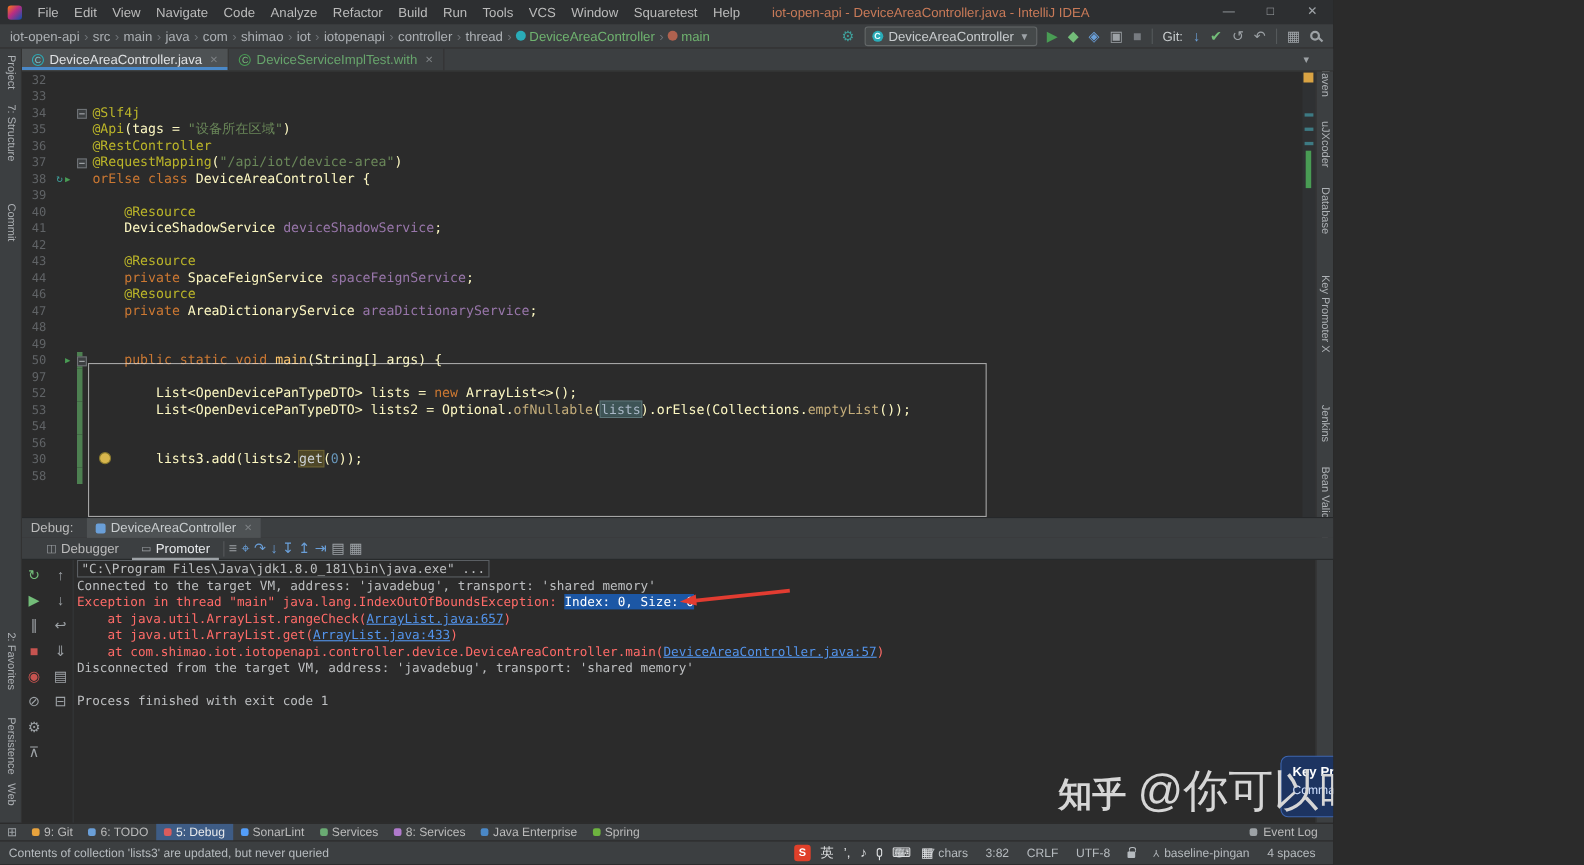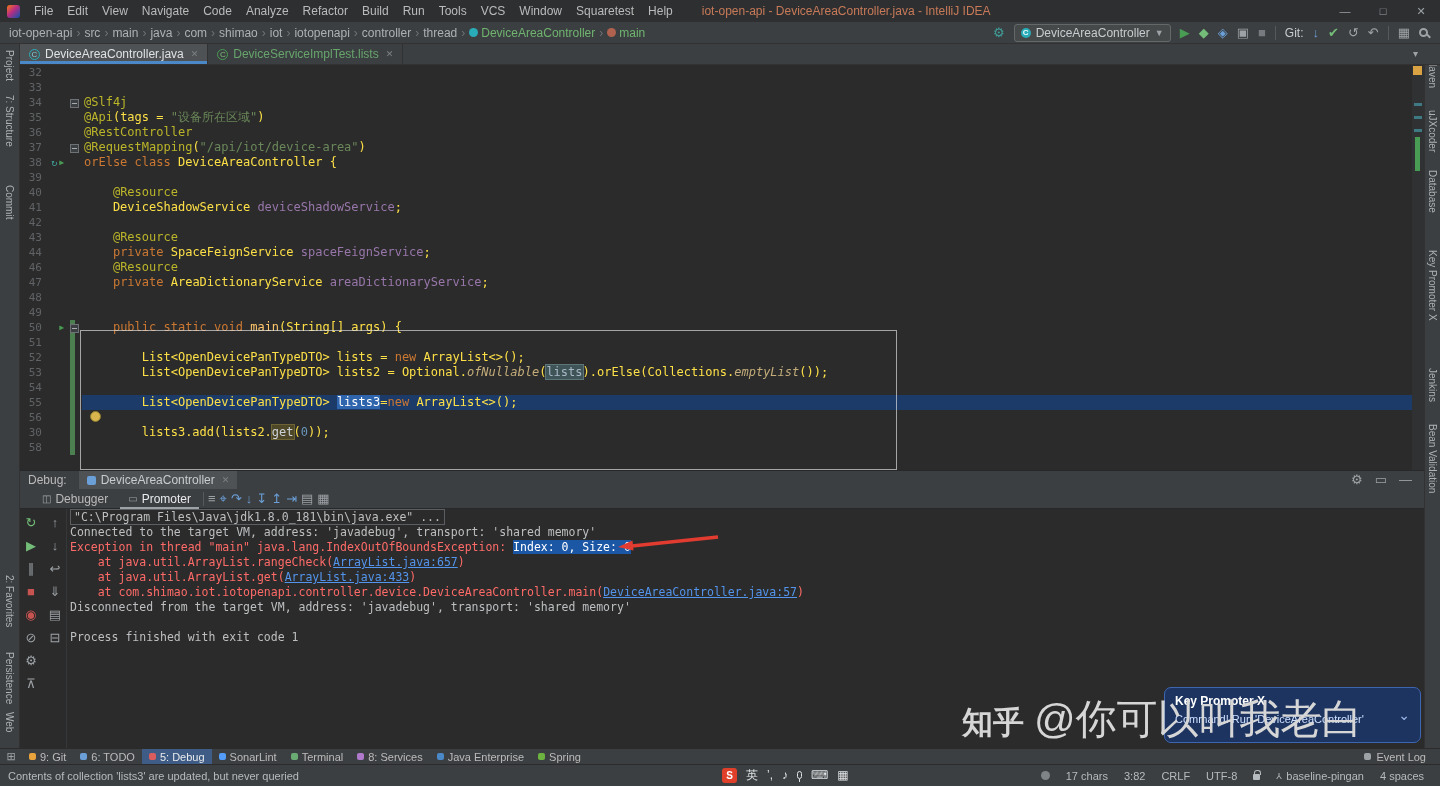--- a/index.html
+++ b/index.html
@@ -1,18 +1,18 @@
 <!DOCTYPE html>
 <html><head>
 <meta charset="utf-8">
 <style>
 *{margin:0;padding:0;box-sizing:border-box}
 html,body{width:1440px;height:786px;overflow:hidden}
 body{background:#2b2b2b;font-family:"Liberation Sans",sans-serif;color:#bbb}
-.window{position:relative;width:1440px;height:786px;background:#2b2b2b;overflow:hidden}
+.window{position:relative;width:1212px;height:786px;background:#2b2b2b;overflow:hidden}
 
 
 .titlebar{position:absolute;left:0;top:0;width:100%;height:22px;background:#2d2f31;display:flex;align-items:center;padding-left:4px;font-size:12px;z-index:10}
 .app-logo{width:13px;height:13px;border-radius:3px;background:linear-gradient(135deg,#f97a12,#b92d82 45%,#0752b0);margin:0 7px 0 3px;flex:none}
 .menu-item{padding:0 7px;color:#bbb;white-space:nowrap}
 .wtitle{color:#c87a58;margin-left:22px;white-space:nowrap}
 .wincontrols{margin-left:auto;display:flex}
 .win-btn{width:38px;text-align:center;color:#9da2a6;font-size:11px;line-height:22px}
 
 
@@ -55,23 +55,23 @@
 .ln{width:22px;text-align:right;color:#606366;font-size:11px;flex:none}
 .gicons{width:24px;flex:none;display:flex;justify-content:flex-end;align-items:center;gap:2px;padding-right:2px}
 .gut-run{color:#499c54;font-size:8px}
 .gut-runclass{color:#3f9e9a;font-size:10px}
 .gfold{width:16px;flex:none;position:relative;text-align:center}
 .crow.vcs .gfold::before{content:'';position:absolute;left:4px;top:0;width:5px;height:15px;background:#4d8051}
 .fold{display:inline-block;width:9px;height:9px;border:1px solid #6e7276;position:relative;top:2px;background:#3c3f41;z-index:2}
 .fold::after{content:'';position:absolute;left:1px;right:1px;top:3px;height:1px;background:#a7abaf}
 .codewrap{flex:1;padding-left:2px;white-space:pre}
 .crow.caret .codewrap{background:#1c3b68}
-.tk-p{color:#fde047}.tk-kw{color:#cc7832}.tk-ann{color:#bbb529}.tk-str{color:#6a8759}
+.tk-p{color:#fef9c3}.tk-kw{color:#cc7832}.tk-ann{color:#bbb529}.tk-str{color:#6a8759}
 .tk-fld{color:#9876aa}.tk-num{color:#6897bb}.tk-meth{color:#ffc66b}
-.tk-it{color:#c4ad7a;font-style:italic}
+.tk-it{color:#c4ad7a;}
 .tk-hl1{color:#a9b7c6;background:#3e5456;box-shadow:0 0 0 1px #5d7578}
 .tk-hl2{color:#fff;background:#2e65ad}
 .tk-hl3{color:#cdd3d8;background:#4e4728;box-shadow:0 0 0 1px #6e6434}
 
 
 .stripe{position:absolute;right:16px;top:65px;width:12px;height:405px;background:#2f3133;z-index:5}
 .stripe-warn{position:absolute;left:1px;top:1px;width:9px;height:9px;background:#d9a343}
 .stripe-info{position:absolute;left:2px;width:8px;height:3px;background:#3d7a83}
 .stripe-thumb{position:absolute;left:3px;top:72px;width:5px;height:34px;background:#499c54}
 
@@ -221,21 +221,21 @@
   </div>
 
   <div class="tabbar" id="tabs">
       <div class="etab active">
         <span class="tab-ico">C</span>
         <span class="tab-label">DeviceAreaController.java</span>
         <span class="tab-close">✕</span>
       </div>
       <div class="etab test">
         <span class="tab-ico">C</span>
-        <span class="tab-label">DeviceServiceImplTest.lists</span>
+        <span class="tab-label">DeviceServiceImplTest.with</span>
         <span class="tab-close">✕</span>
       </div>
     </div>
   <span class="hidden-tabs">▾</span>
 
   <div class="leftstrip" id="leftstrip">
       <span class="vlabel" style="top: 6px;">Project</span>
       <span class="vlabel" style="top: 51px;">7: Structure</span>
       <span class="vlabel" style="top: 141px;">Commit</span>
       <span class="vlabel" style="top: 531px;">2: Favorites</span>
@@ -359,21 +359,21 @@
       </div>
       <div class="crow vcs">
         <span class="ln">50</span>
         <span class="gicons">
           <span class="gut-run">▶</span>
         </span>
         <span class="gfold"><span class="fold"></span></span>
         <span class="codewrap"><span class="tk-p">    </span><span class="tk-kw">public static void </span><span class="tk-meth">main</span><span class="tk-p">(String[] args) {</span></span>
       </div>
       <div class="crow vcs">
-        <span class="ln">51</span>
+        <span class="ln">97</span>
         <span class="gicons"></span>
         <span class="gfold"></span>
         <span class="codewrap"></span>
       </div>
       <div class="crow vcs">
         <span class="ln">52</span>
         <span class="gicons"></span>
         <span class="gfold"></span>
         <span class="codewrap"><span class="tk-p">        List&lt;OpenDevicePanTypeDTO&gt; lists = </span><span class="tk-kw">new </span><span class="tk-p">ArrayList&lt;&gt;();</span></span>
       </div>
@@ -381,26 +381,20 @@
         <span class="ln">53</span>
         <span class="gicons"></span>
         <span class="gfold"></span>
         <span class="codewrap"><span class="tk-p">        List&lt;OpenDevicePanTypeDTO&gt; lists2 = Optional.</span><span class="tk-it">ofNullable</span><span class="tk-p">(</span><span class="tk-hl1">lists</span><span class="tk-p">).orElse(Collections.</span><span class="tk-it">emptyList</span><span class="tk-p">());</span></span>
       </div>
       <div class="crow vcs">
         <span class="ln">54</span>
         <span class="gicons"></span>
         <span class="gfold"></span>
         <span class="codewrap"></span>
-      </div>
-      <div class="crow vcs caret">
-        <span class="ln">55</span>
-        <span class="gicons"></span>
-        <span class="gfold"></span>
-        <span class="codewrap"><span class="tk-p">        List&lt;OpenDevicePanTypeDTO&gt; </span><span class="tk-hl2">lists3</span><span class="tk-p">=</span><span class="tk-kw">new </span><span class="tk-p">ArrayList&lt;&gt;();</span></span>
       </div>
       <div class="crow vcs">
         <span class="ln">56</span>
         <span class="gicons"></span>
         <span class="gfold"></span>
         <span class="codewrap"></span>
       </div>
       <div class="crow vcs">
         <span class="ln">30</span>
         <span class="gicons"></span>
@@ -511,21 +505,21 @@
         <div class="twb active">
           <span class="twb-ico" style="background: rgb(219, 92, 92);"></span>
           <span>5: Debug</span>
         </div>
         <div class="twb">
           <span class="twb-ico" style="background: rgb(83, 157, 248);"></span>
           <span>SonarLint</span>
         </div>
         <div class="twb">
           <span class="twb-ico" style="background: rgb(106, 171, 115);"></span>
-          <span>Terminal</span>
+          <span>Services</span>
         </div>
         <div class="twb">
           <span class="twb-ico" style="background: rgb(176, 122, 204);"></span>
           <span>8: Services</span>
         </div>
         <div class="twb">
           <span class="twb-ico" style="background: rgb(74, 136, 199);"></span>
           <span>Java Enterprise</span>
         </div>
         <div class="twb">

